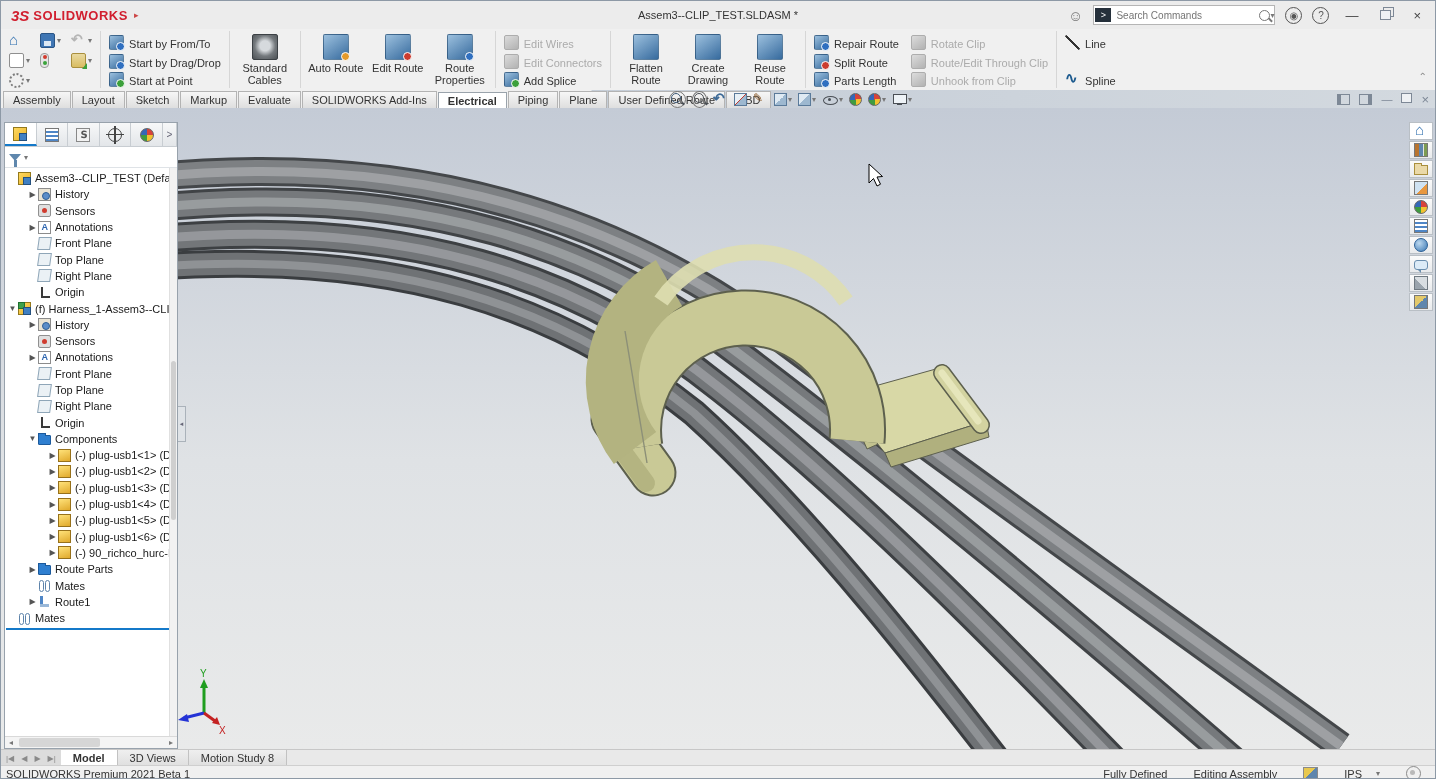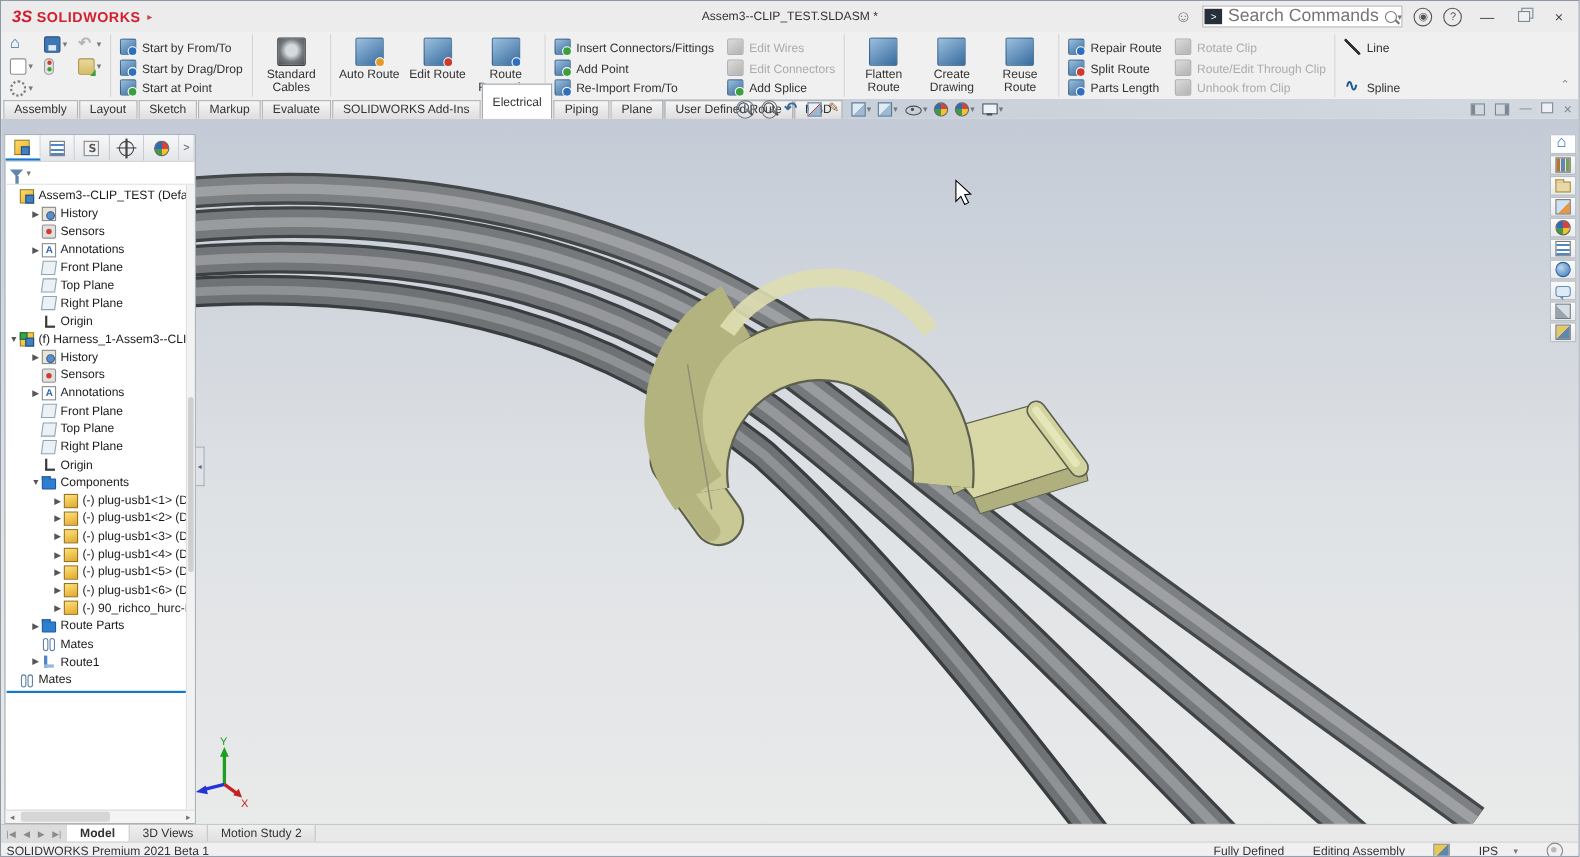--- a/index.html
+++ b/index.html
@@ -11,21 +11,21 @@
   .titlebar{position:absolute;left:0;top:0;right:0;height:28px;background:#ececec;border-bottom:1px solid #d2d2d2;display:flex;align-items:center;}
   .brand{display:flex;align-items:center;gap:4px;padding:0 10px;height:100%;}
   .brand .b1{color:#d11f2f;font-style:italic;font-weight:bold;font-size:15px;}
   .brand .b2{color:#d11f2f;font-weight:bold;font-size:13px;letter-spacing:.5px;}
   .brand .bc{color:#c44;font-size:9px;margin-left:2px;}
   .tb-title{position:absolute;left:0;right:0;text-align:center;font-size:11px;color:#333;pointer-events:none;}
   .tb-right{margin-left:auto;display:flex;align-items:center;gap:10px;padding-right:8px;z-index:2;}
   .smiley{font-size:15px;color:#777;}
   .searchbox{display:flex;align-items:center;width:180px;height:18px;background:#fff;border:1px solid #b5b5b5;}
   .searchbox .sw{width:16px;height:14px;background:#25303b;color:#fff;font-size:9px;display:flex;align-items:center;justify-content:center;margin:0 3px 0 1px;}
-  .searchbox input{flex:1;border:none;outline:none;font-size:16px;color:#888;background:transparent;min-width:0;}
+  .searchbox input{flex:1;border:none;outline:none;font-size:10px;color:#888;background:transparent;min-width:0;}
   .mag{width:9px;height:9px;border:1.5px solid #777;border-radius:50%;position:relative;display:inline-block;}
   .mag::after{content:"";position:absolute;left:8px;top:8px;width:5px;height:1.5px;background:#777;transform:rotate(45deg);}
   .caret{color:#777;font-size:8px;}
   .circ{width:15px;height:15px;border:1.5px solid #555;border-radius:50%;display:flex;align-items:center;justify-content:center;font-size:10px;color:#555;}
   .winbtn{font-size:13px;color:#444;padding:0 6px;}
 
   
   .ribbon{position:absolute;left:0;top:28px;right:0;height:61px;background:#f0f0f0;display:flex;align-items:stretch;border-bottom:1px solid #e0e0e0;}
   .qa{display:grid;grid-template-columns:auto auto auto;grid-auto-rows:20px;align-items:center;padding:1px 6px 0 8px;column-gap:10px;}
   .qa .qab{display:flex;align-items:center;gap:2px;}
@@ -81,21 +81,21 @@
   .hicn.ball{border-radius:50%;width:13px;height:13px;margin-top:1px;border:1px solid #666;box-sizing:border-box;
         background:conic-gradient(#d8433b 0 25%,#f2c230 25% 50%,#3f9c3f 50% 75%,#3468b8 75% 100%);}
   .hicn.i-view-settings::before{content:"";position:absolute;left:1px;top:2px;width:12px;height:8px;border:1.5px solid #4a4f55;background:#eef3f7;}
   .hicn.i-view-settings::after{content:"";position:absolute;left:5px;top:11px;width:5px;height:2px;background:#4a4f55;}
   .hicn.i-dynamic-annotation-views::after{content:"\270E";position:absolute;left:0;top:-1px;font-size:12px;color:#8a5a2a;}
   .hicn.i-section-view{background:linear-gradient(135deg,#e8f0f6 0 48%,#c23b2e 48% 52%,#9db8d0 52% 100%);border:1px solid #5a7a9a;box-sizing:border-box;width:13px;height:13px;margin-top:1px;}
 
   
   .tabstrip{position:absolute;left:0;top:89px;right:0;height:18px;background:linear-gradient(90deg,#f0f0f0 0,#f0f0f0 590px,#c5cdd7 591px,#d3d9df 100%);display:flex;align-items:flex-end;}
   .ctab{height:17px;padding:0 9px;display:flex;align-items:center;background:linear-gradient(#f6f6f6,#dedede);border:1px solid #b3b3b3;border-bottom:none;margin-right:1px;color:#333;}
-  .ctab.active{background:#fff;font-weight:normal;border-color:#9aa3ab;height:32px;}
+  .ctab.active{background:#fff;font-weight:bold;border-color:#9aa3ab;height:16px;}
   .headsup{position:absolute;left:668px;top:0;height:18px;display:flex;align-items:center;gap:6px;}
   .hbtn{display:flex;align-items:center;gap:1px;}
   .docctl{position:absolute;right:6px;top:0;height:18px;display:flex;align-items:center;gap:9px;color:#7d8896;font-size:11px;}
   .paneico{width:11px;height:9px;border:1.5px solid #7d8896;position:relative;display:inline-block;}
   .paneico.l::before{content:"";position:absolute;left:0;top:0;bottom:0;width:3px;background:#7d8896;}
   .paneico.r::before{content:"";position:absolute;right:0;top:0;bottom:0;width:3px;background:#7d8896;}
   .restico{width:9px;height:8px;border:1.5px solid #7d8896;position:relative;display:inline-block;background:#eef1f4;}
   .restico::before{content:"";position:absolute;left:2px;top:-4px;width:9px;height:8px;border:1.5px solid #7d8896;z-index:-1;}
 
   
@@ -278,34 +278,20 @@
           <button class="rb-big">
             <span class="icn big acc-red i-edit-route"></span>
             <span class="rb-lab">Edit Route</span>
           </button>
           <button class="rb-big">
             <span class="icn big acc-blue i-route-properties"></span>
             <span class="rb-lab">Route Properties</span>
           </button>
         </div>
         <div class="rb-sep"></div>
-        <div class="rb-stack">
-          <button class="rb-row">
-            <span class="icn acc-green i-insert-connectors-fittings"></span>
-            <span class="rb-lab">Insert Connectors/Fittings</span>
-          </button>
-          <button class="rb-row">
-            <span class="icn acc-green i-add-point"></span>
-            <span class="rb-lab">Add Point</span>
-          </button>
-          <button class="rb-row">
-            <span class="icn acc-blue i-re-import-from-to"></span>
-            <span class="rb-lab">Re-Import From/To</span>
-          </button>
-        </div>
         <div class="rb-stack">
           <button class="rb-row dis">
             <span class="icn dis i-edit-wires"></span>
             <span class="rb-lab">Edit Wires</span>
           </button>
           <button class="rb-row dis">
             <span class="icn dis i-edit-connectors"></span>
             <span class="rb-lab">Edit Connectors</span>
           </button>
           <button class="rb-row">
@@ -730,21 +716,21 @@
   <div class="bottombar">
     <div class="bnav">
       <button>|◀</button>
       <button>◀</button>
       <button>▶</button>
       <button>▶|</button>
     </div>
     <div id="btabs" style="display:flex;align-items:stretch;">
         <button class="btab active">Model</button>
         <button class="btab">3D Views</button>
-        <button class="btab">Motion Study 2</button>
+        <button class="btab">Motion Study 8</button>
       </div>
   </div>
 
   <div class="statusbar">
     <span class="sleft">SOLIDWORKS Premium 2021 Beta 1</span>
     <div class="sright">
       <span>Fully Defined</span>
       <span>Editing Assembly</span>
       <span class="sicon"></span>
       <span style="display:flex;align-items:center;gap:14px;">

